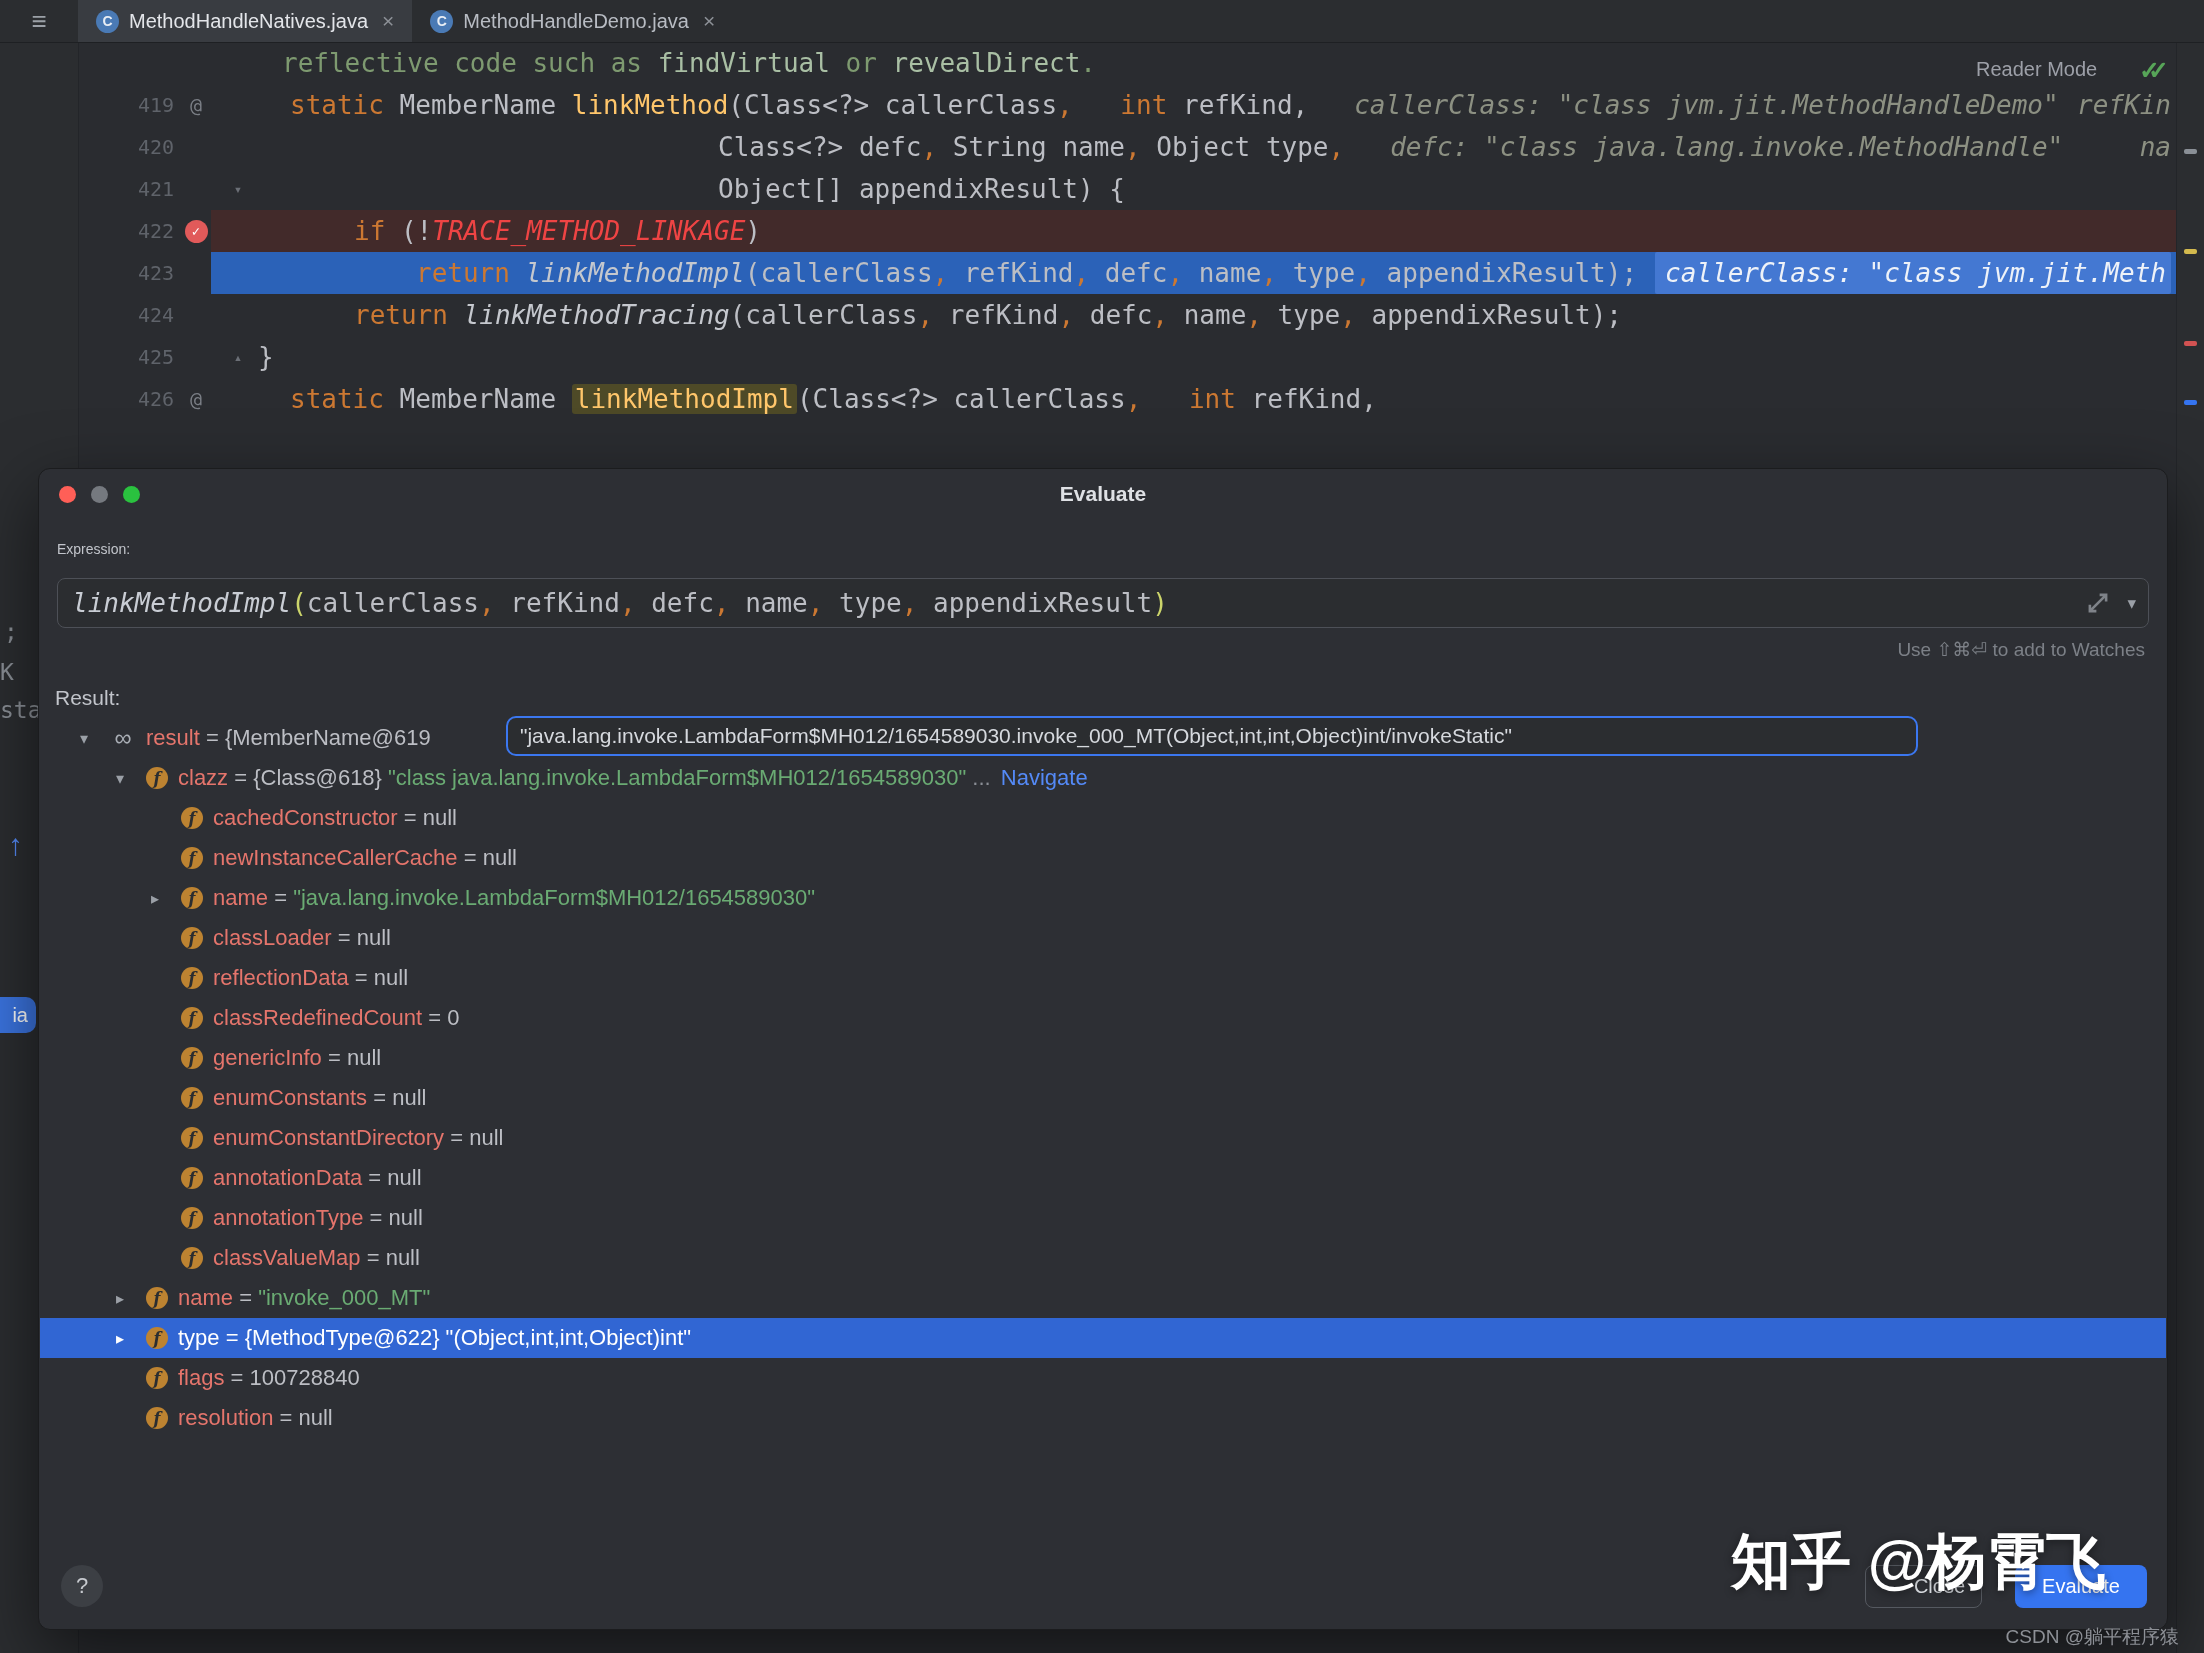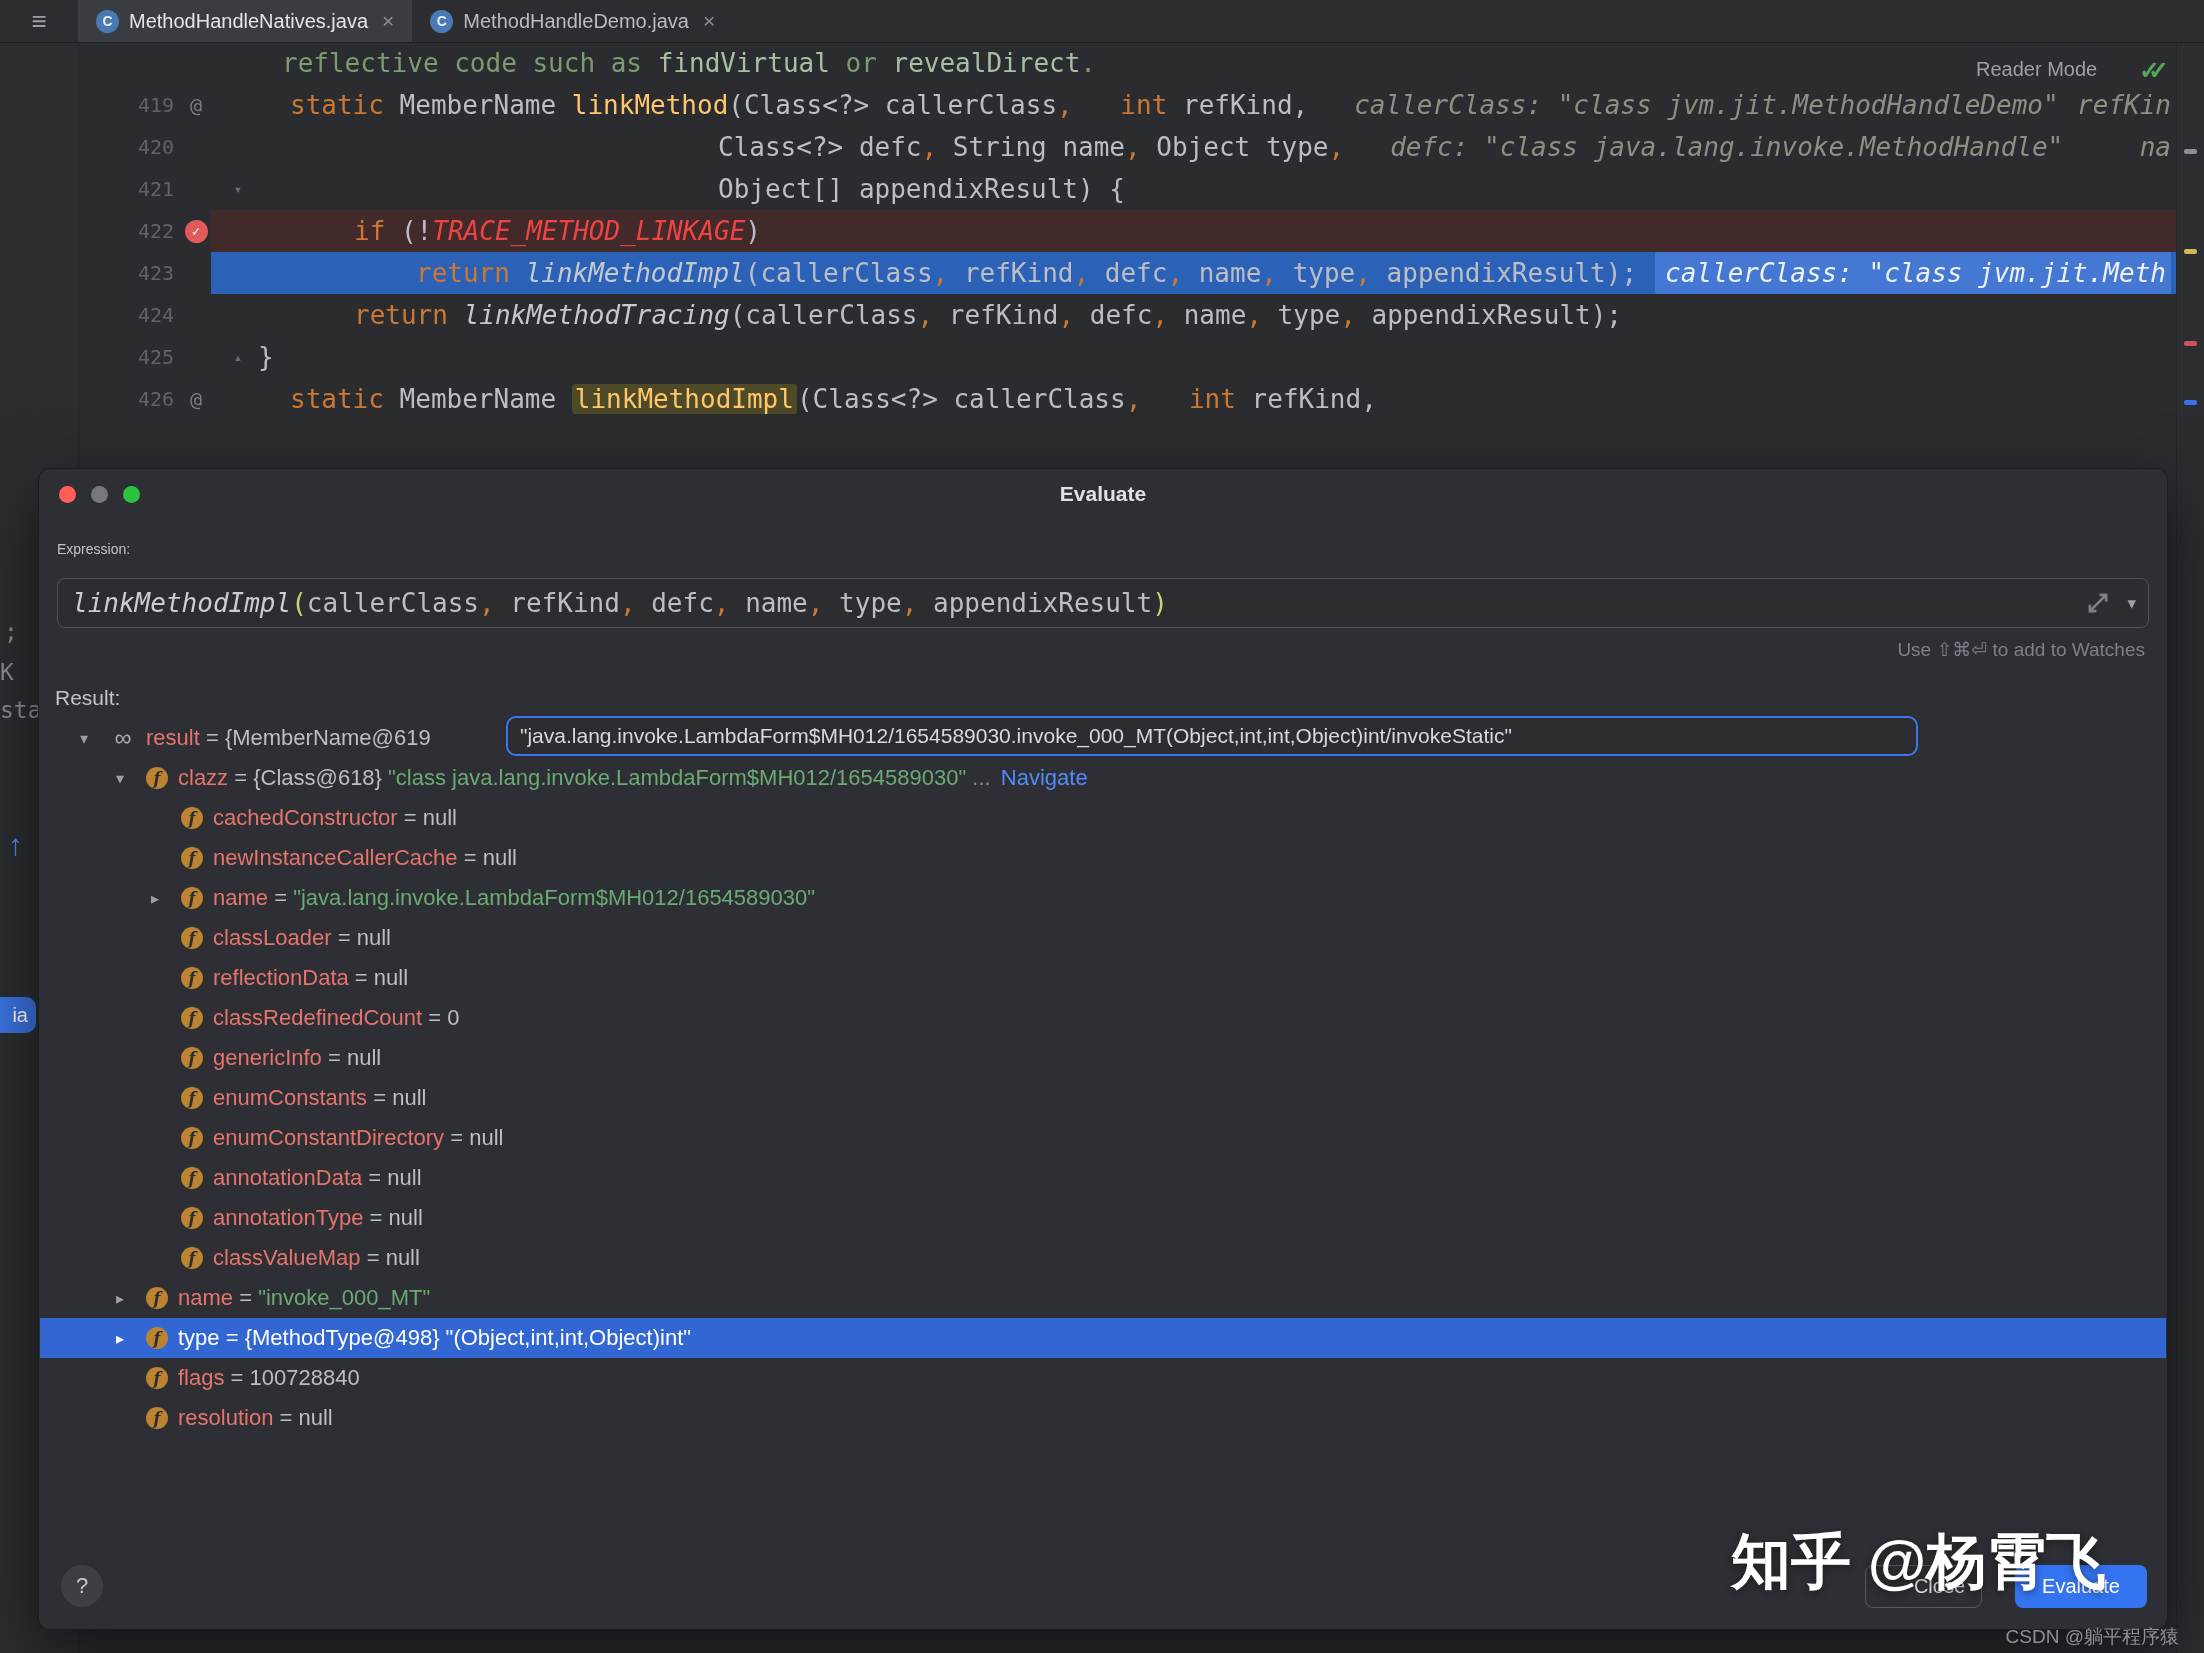--- a/index.html
+++ b/index.html
@@ -197,21 +197,21 @@
         <div class="trow" style="padding-left: 111px;"><span class="chev"></span><span class="ficon">f</span><span class="tname">classLoader</span><span class="tsep"> = </span><span class="tplain">null</span></div>
         <div class="trow" style="padding-left: 111px;"><span class="chev"></span><span class="ficon">f</span><span class="tname">reflectionData</span><span class="tsep"> = </span><span class="tplain">null</span></div>
         <div class="trow" style="padding-left: 111px;"><span class="chev"></span><span class="ficon">f</span><span class="tname">classRedefinedCount</span><span class="tsep"> = </span><span class="tplain">0</span></div>
         <div class="trow" style="padding-left: 111px;"><span class="chev"></span><span class="ficon">f</span><span class="tname">genericInfo</span><span class="tsep"> = </span><span class="tplain">null</span></div>
         <div class="trow" style="padding-left: 111px;"><span class="chev"></span><span class="ficon">f</span><span class="tname">enumConstants</span><span class="tsep"> = </span><span class="tplain">null</span></div>
         <div class="trow" style="padding-left: 111px;"><span class="chev"></span><span class="ficon">f</span><span class="tname">enumConstantDirectory</span><span class="tsep"> = </span><span class="tplain">null</span></div>
         <div class="trow" style="padding-left: 111px;"><span class="chev"></span><span class="ficon">f</span><span class="tname">annotationData</span><span class="tsep"> = </span><span class="tplain">null</span></div>
         <div class="trow" style="padding-left: 111px;"><span class="chev"></span><span class="ficon">f</span><span class="tname">annotationType</span><span class="tsep"> = </span><span class="tplain">null</span></div>
         <div class="trow" style="padding-left: 111px;"><span class="chev"></span><span class="ficon">f</span><span class="tname">classValueMap</span><span class="tsep"> = </span><span class="tplain">null</span></div>
         <div class="trow" style="padding-left: 76px;"><span class="chev">▸</span><span class="ficon">f</span><span class="tname">name</span><span class="tsep"> = </span><span class="tstr">"invoke_000_MT"</span></div>
-        <div class="trow selected" style="padding-left: 76px;"><span class="chev">▸</span><span class="ficon">f</span><span class="tname">type</span><span class="tsep"> = </span><span class="tref">{MethodType@498} </span><span class="tstr">"(Object,int,int,Object)int"</span></div>
+        <div class="trow selected" style="padding-left: 76px;"><span class="chev">▸</span><span class="ficon">f</span><span class="tname">type</span><span class="tsep"> = </span><span class="tref">{MethodType@622} </span><span class="tstr">"(Object,int,int,Object)int"</span></div>
         <div class="trow" style="padding-left: 76px;"><span class="chev"></span><span class="ficon">f</span><span class="tname">flags</span><span class="tsep"> = </span><span class="tplain">100728840</span></div>
         <div class="trow" style="padding-left: 76px;"><span class="chev"></span><span class="ficon">f</span><span class="tname">resolution</span><span class="tsep"> = </span><span class="tplain">null</span></div>
       </div>
 
     <div id="help-btn">?</div>
     <div id="close-btn">Close</div>
     <div id="eval-btn">Evaluate</div>
   </div>
 
   <div id="wm-big">知乎 @杨霄飞</div>

